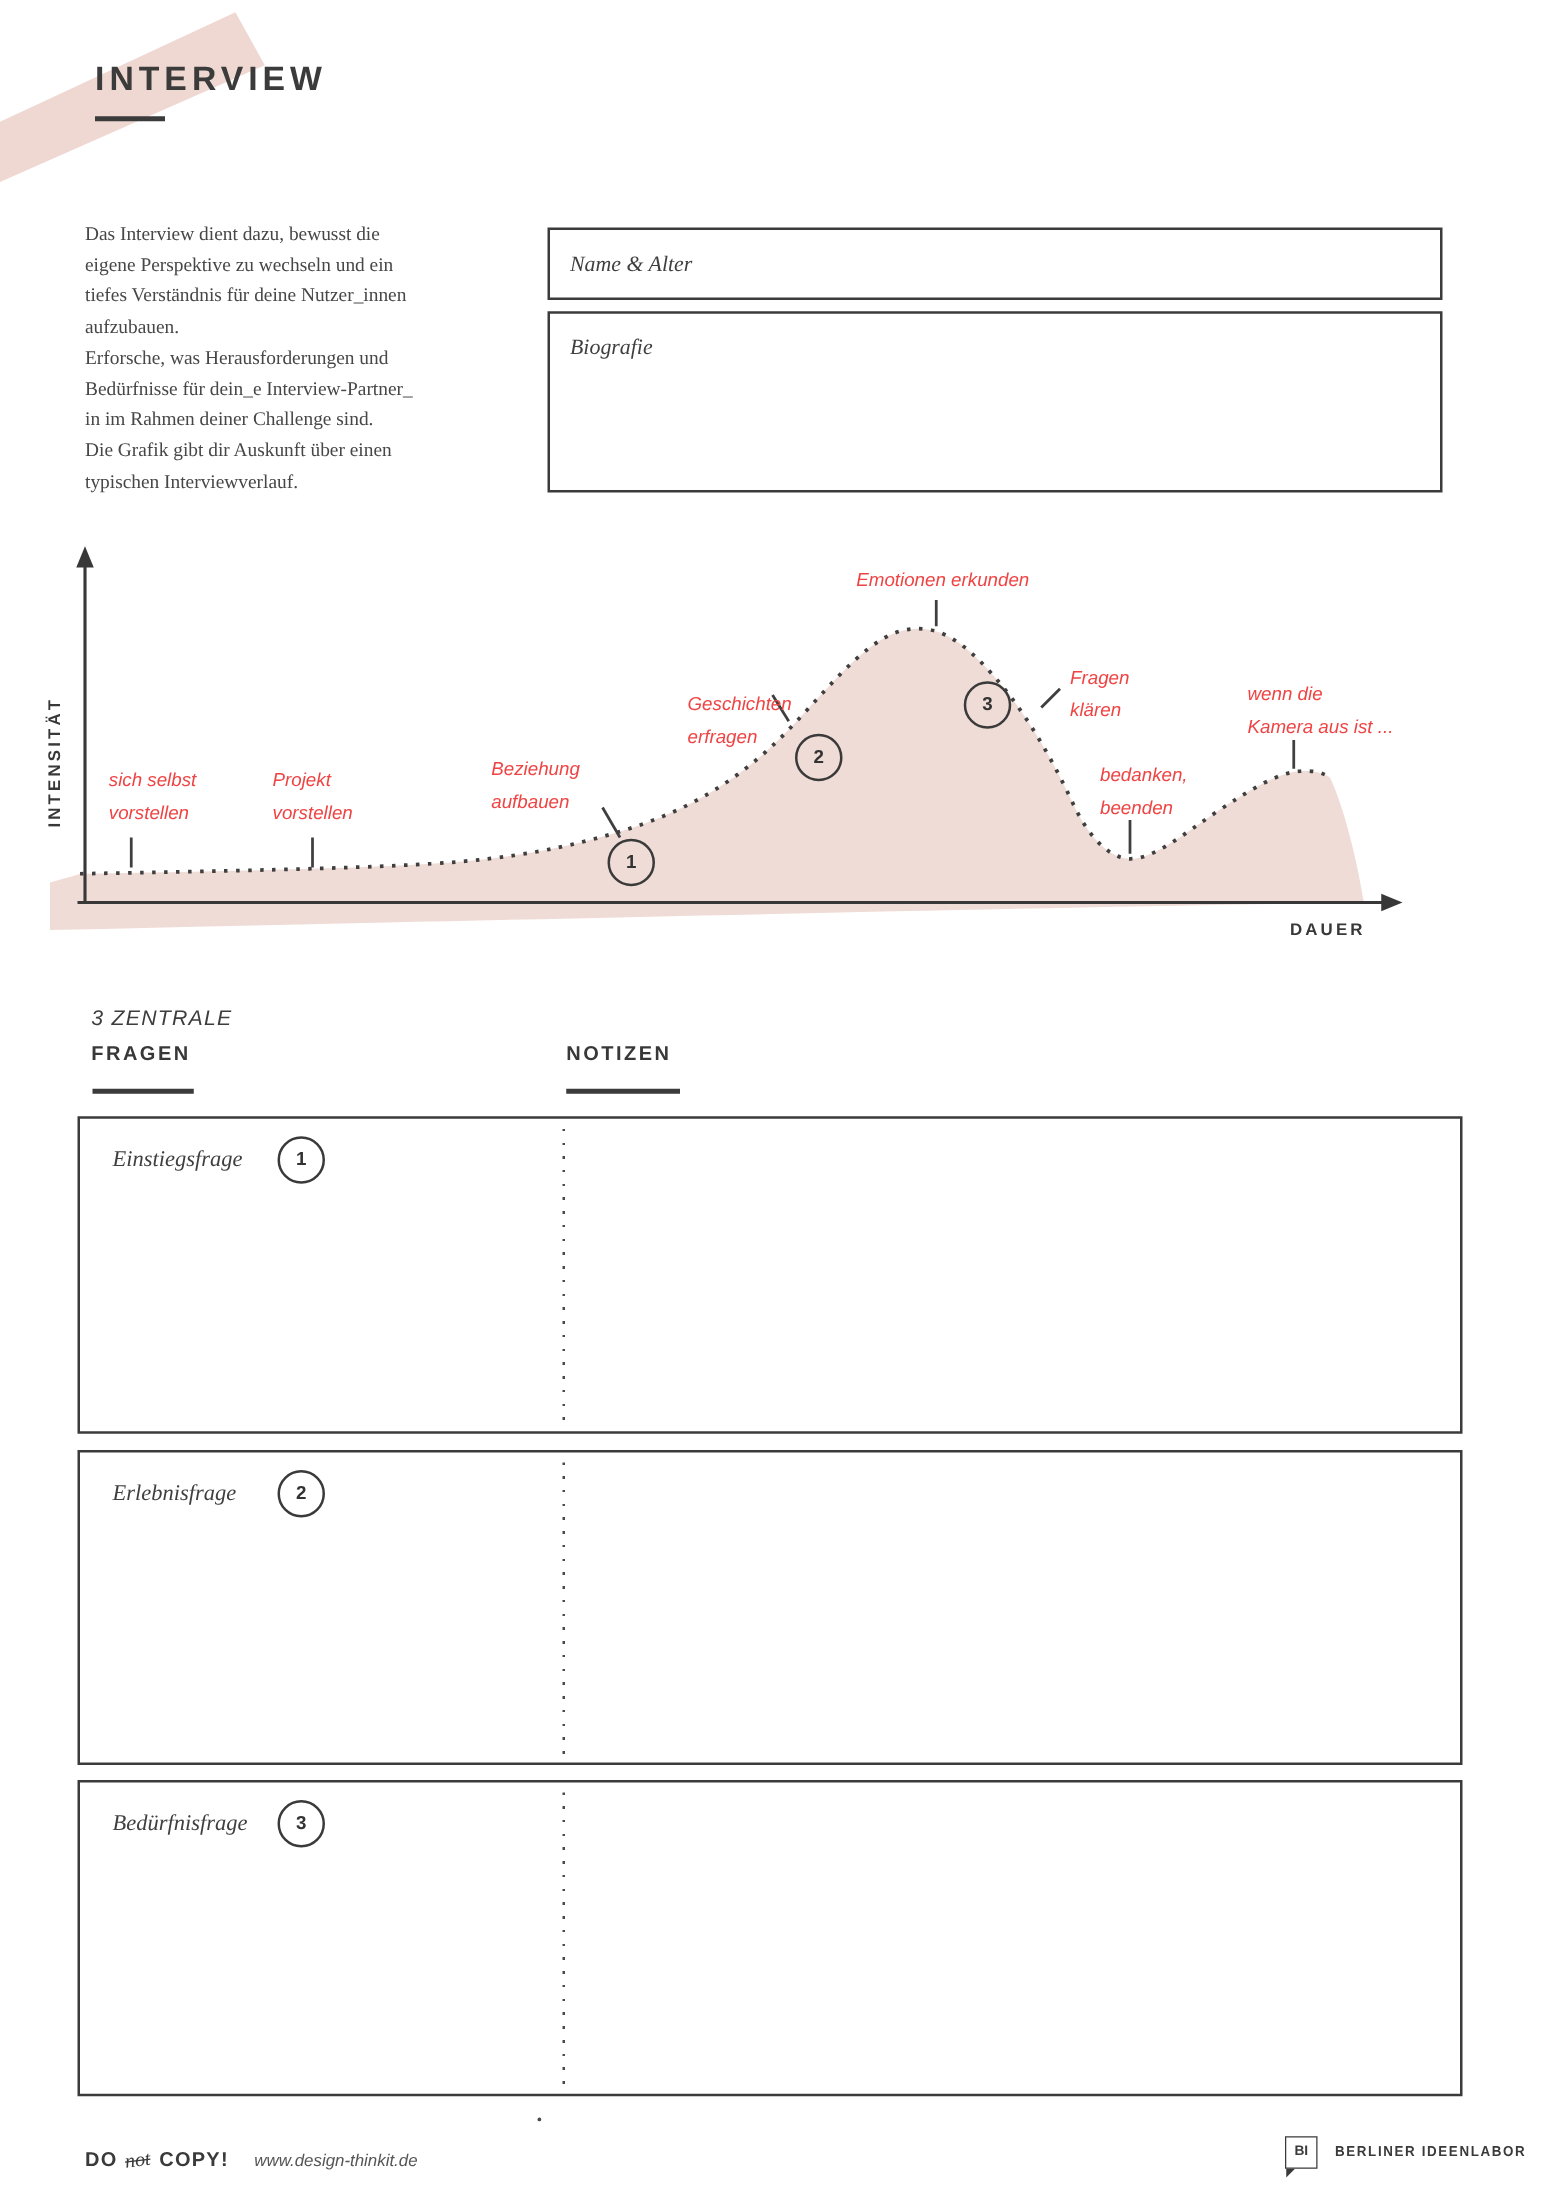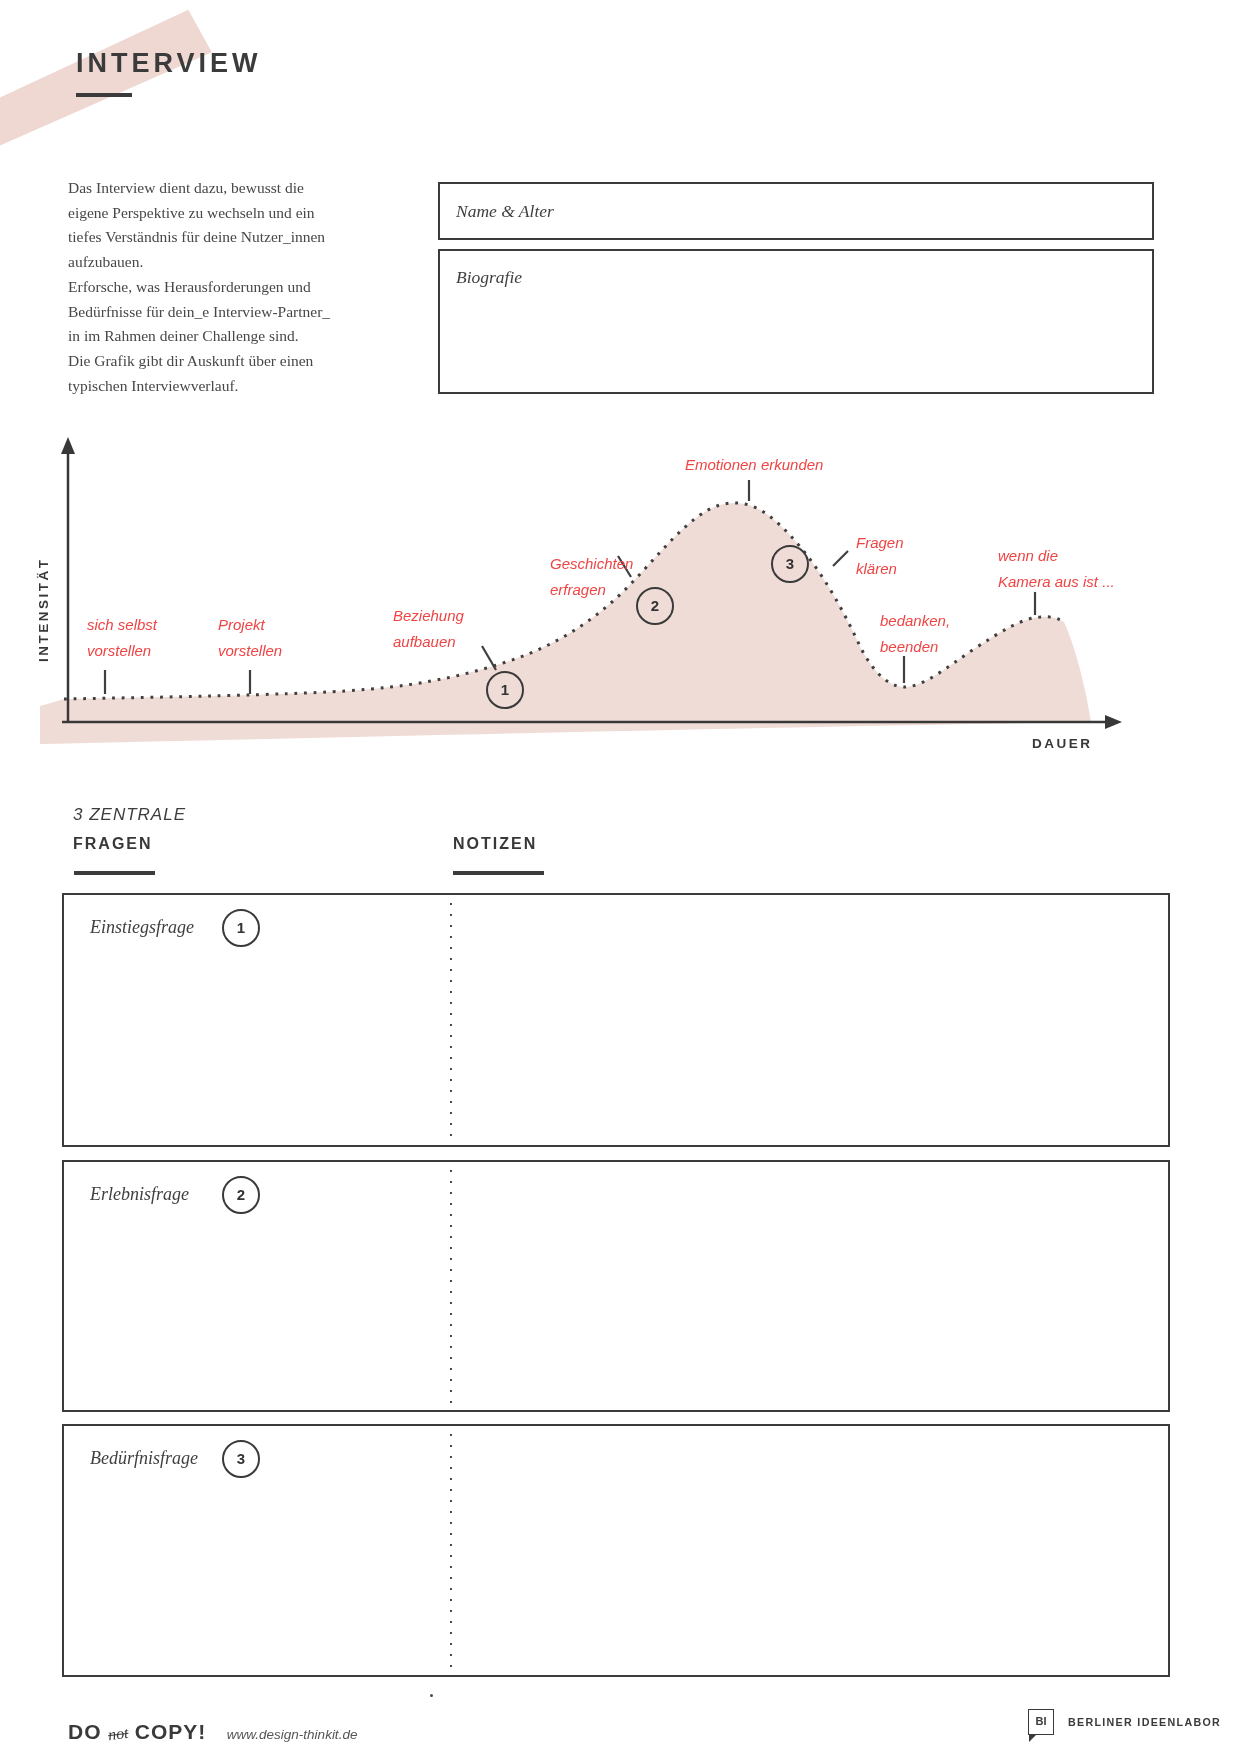--- a/index.html
+++ b/index.html
@@ -29,21 +29,21 @@
   .on-pink{background:#f0dcd6;}
   .on-white{background:#ffffff;}
   
   .sec-italic{font-style:italic;font-weight:400;font-size:17px;letter-spacing:1px;color:#3d3d3d;}
   .sec-bold{font-weight:bold;font-size:16px;letter-spacing:2px;color:#383838;}
   
   .qbox{border:2px solid #3b3b3b;background:#fff;box-sizing:border-box;}
   .qlabel{font-family:"Liberation Serif",serif;font-style:italic;font-size:18px;color:#3f3f3f;}
   .dotline{width:2px;background:repeating-linear-gradient(to bottom,#4a4a4a 0 2px,transparent 2px 11px);}
   
-  .foot-bold{font-weight:bold;font-size:21px;letter-spacing:1px;color:#3a3a3a;}
+  .foot-bold{font-weight:bold;font-size:16px;letter-spacing:1px;color:#3a3a3a;}
   .foot-not{font-family:"Liberation Serif",serif;font-style:italic;font-size:16px;color:#3a3a3a;
             text-decoration:line-through;display:inline-block;transform:rotate(-7deg);}
   .foot-url{font-style:italic;font-weight:300;font-size:13.5px;color:#565656;}
   .logo-box{box-sizing:border-box;width:26px;height:26px;border:1.6px solid #3a3a3a;
             text-align:center;line-height:23px;font-weight:bold;font-size:11px;color:#3a3a3a;}
   .logo-tail{width:0;height:0;border-left:7px solid #3a3a3a;border-bottom:7px solid transparent;}
   .logo-text{font-weight:bold;font-size:11.5px;letter-spacing:1.4px;color:#3a3a3a;
              transform:scaleX(.93);transform-origin:left center;}
   .dot{width:3px;height:3px;background:#4a4a4a;border-radius:50%;}
 </style>

